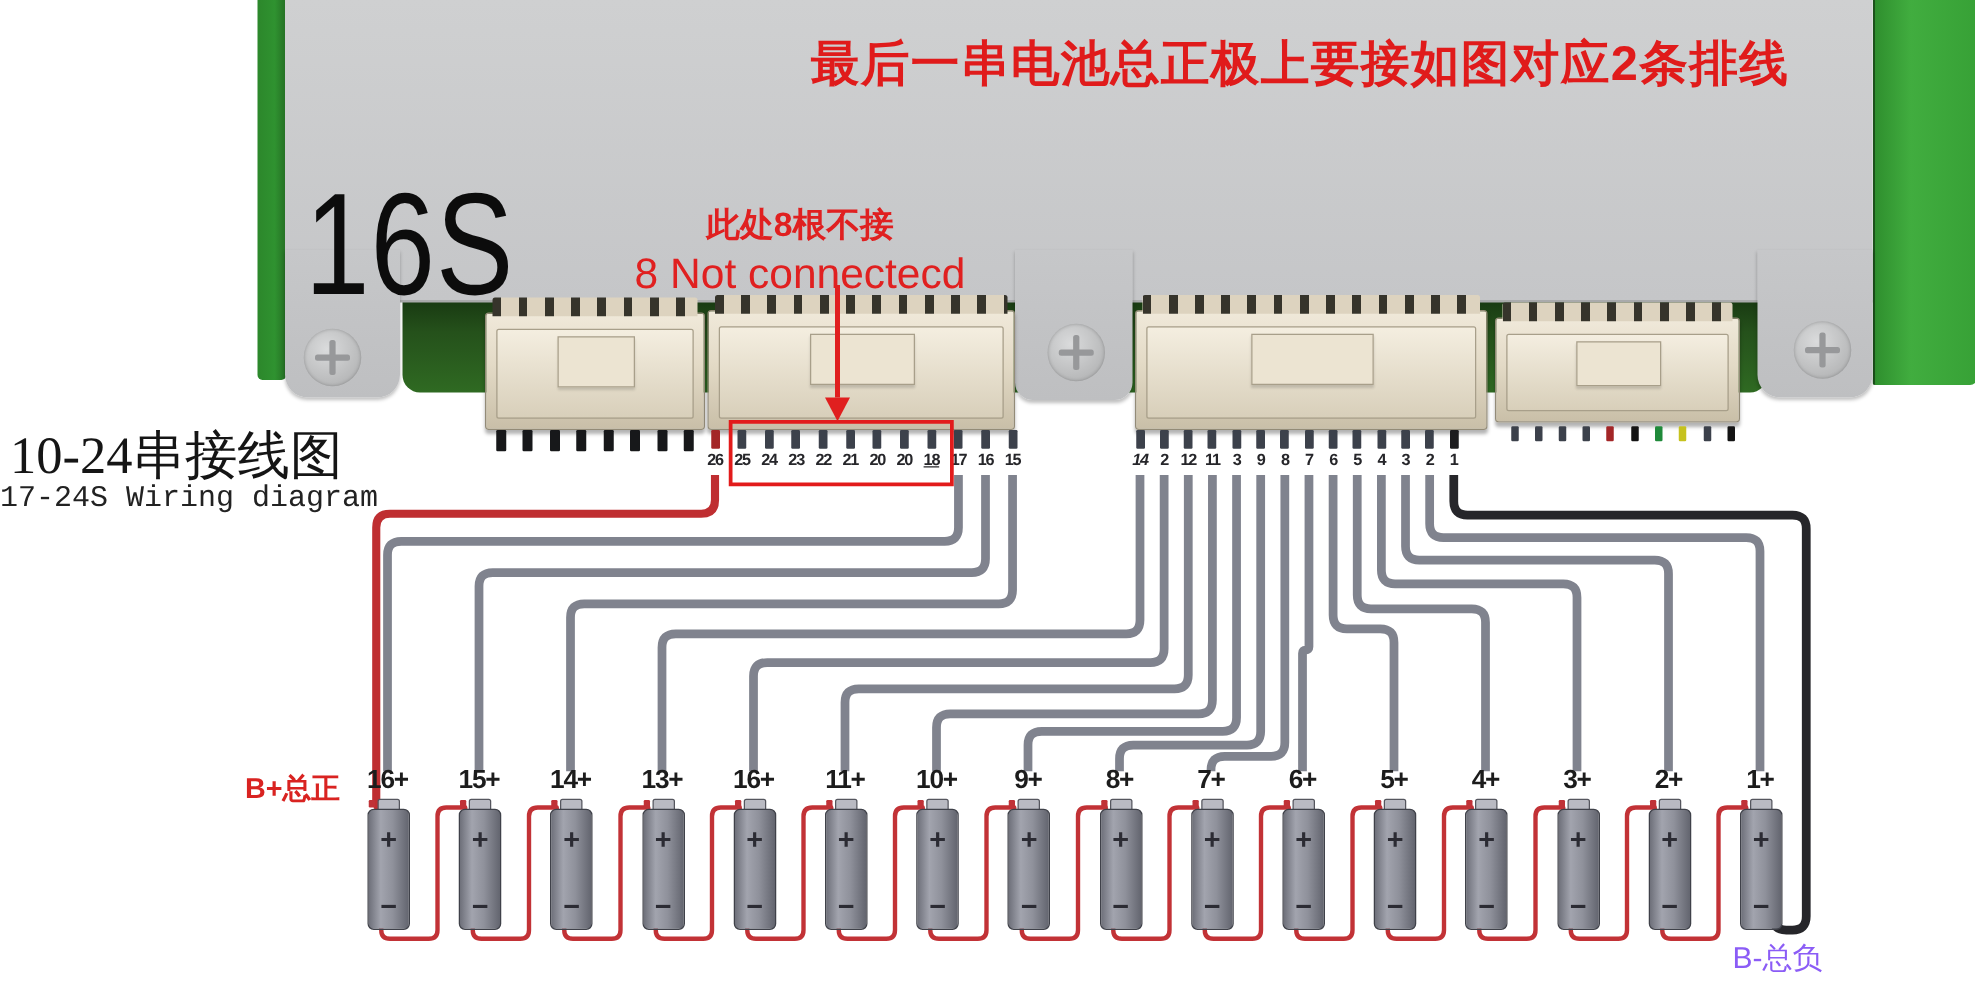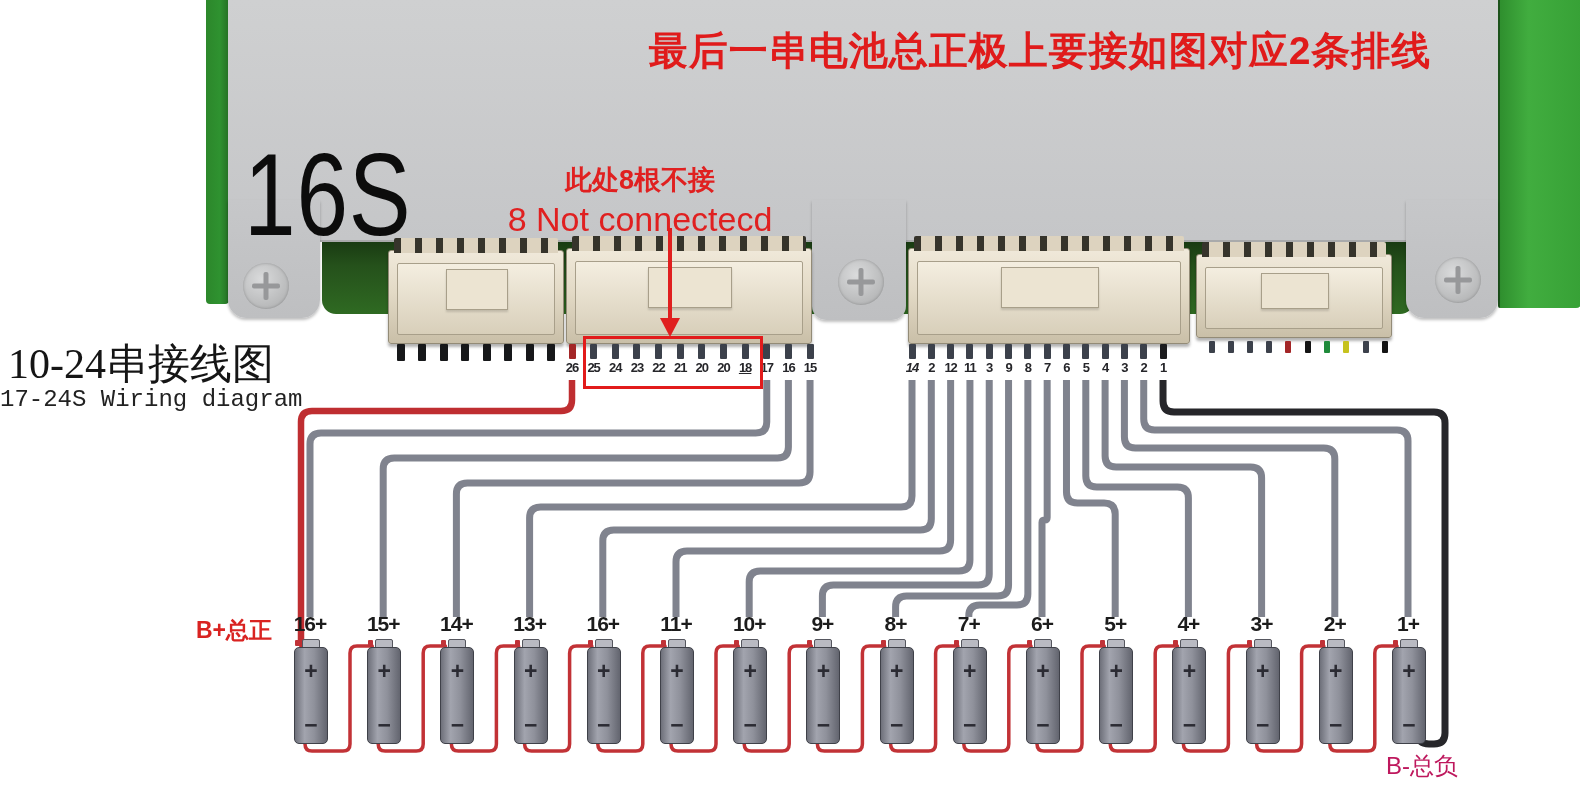--- a/index.html
+++ b/index.html
@@ -58,21 +58,21 @@
   .arrow-line{left:668px;top:228px;width:4px;height:90px;background:#e01f1f;z-index:6;}
   .arrow-head{left:660px;top:318px;width:0;height:0;z-index:6;
     border-left:10px solid transparent;border-right:10px solid transparent;
     border-top:19px solid #e01f1f;}
   .nc-box{left:583px;top:336px;width:174px;height:47px;border:3px solid #e21b1b;z-index:5;}
   .diagram-title-cn{left:8px;top:336px;z-index:6;font-family:"Liberation Serif",serif;
     font-size:42px;color:#151515;}
   .diagram-title-en{left:0px;top:386px;z-index:6;font-family:"Liberation Mono",monospace;
     font-size:24px;color:#222;}
   .bplus-label{left:196px;top:615px;z-index:6;font-size:23px;font-weight:600;color:#d92321;}
-  .bminus-label{left:1386px;top:750px;z-index:6;font-size:24px;font-weight:500;color:#be185d;}
+  .bminus-label{left:1386px;top:750px;z-index:6;font-size:24px;font-weight:500;color:#8b5cf6;}
 
   
   .bat-label{position:absolute;z-index:5;width:60px;text-align:center;
     font-size:21px;font-weight:700;color:#1c1c1c;letter-spacing:-1px;}
   .bat-body{position:absolute;z-index:4;width:32px;height:95px;border-radius:5px;
     background:linear-gradient(90deg,#6e707a,#a2a4ae 30%,#8f919b 60%,#63656f);
     border:1px solid #3f4149;}
   .bat-nub{position:absolute;z-index:4;width:16px;height:9px;border-radius:2px 2px 0 0;
     background:#b9bac2;border:1px solid #55565e;}
   .bat-dot{position:absolute;z-index:5;width:5px;height:6px;background:#c03237;border-radius:1px;}

